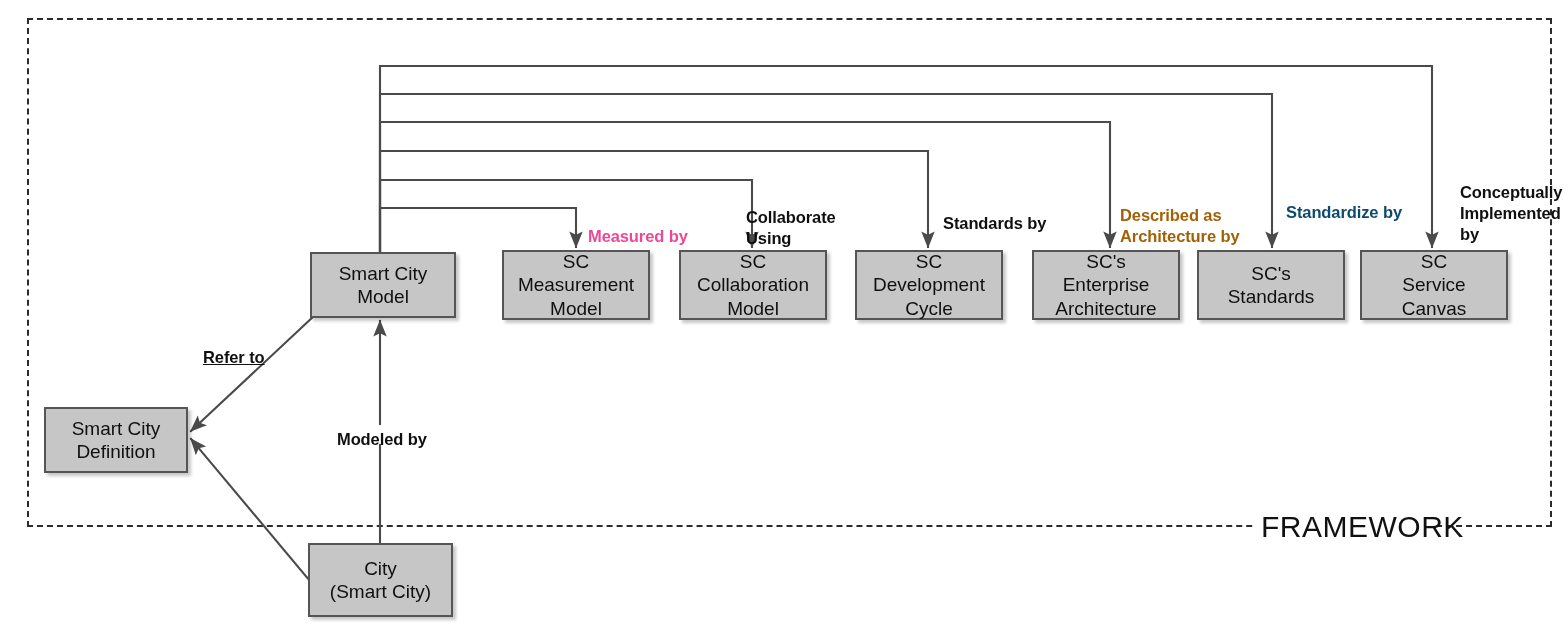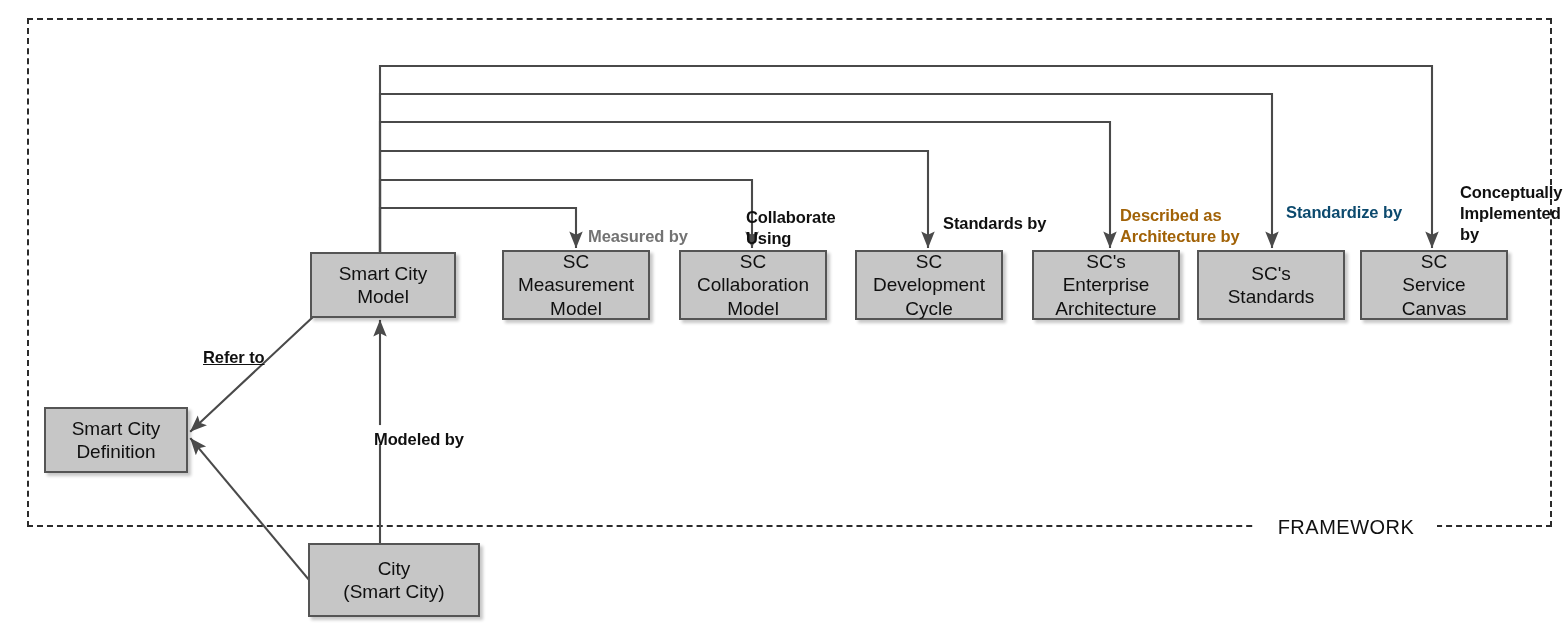--- a/index.html
+++ b/index.html
@@ -27,21 +27,21 @@
     width:1525px; height:509px;
     border:2px dashed #2b2b2b;
     box-sizing:border-box;
     background:transparent;
   }
   .framework-label{
     position:absolute;
     left:1255px; top:505px;
     width:170px;
     text-align:center;
-    font-size:20px;
+    font-size:30px;
     color:#111111;
     letter-spacing:0.5px;
     background:#ffffff;
     padding:0 6px;
     line-height:44px;
     height:44px;
   }
   
   .node{
     position:absolute;
@@ -111,32 +111,32 @@
       <div class="node" style="left: 1032px; top: 250px; width: 148px; height: 70px; background: rgb(198, 198, 198); border-color: rgb(85, 85, 85);">SC's
 Enterprise
 Architecture</div>
       <div class="node" style="left: 1197px; top: 250px; width: 148px; height: 70px; background: rgb(198, 198, 198); border-color: rgb(85, 85, 85);">SC's
 Standards</div>
       <div class="node" style="left: 1360px; top: 250px; width: 148px; height: 70px; background: rgb(198, 198, 198); border-color: rgb(85, 85, 85);">SC
 Service
 Canvas</div>
       <div class="node" style="left: 44px; top: 407px; width: 144px; height: 66px; background: rgb(198, 198, 198); border-color: rgb(85, 85, 85);">Smart City
 Definition</div>
-      <div class="node" style="left: 308px; top: 543px; width: 172px; height: 74px; background: rgb(198, 198, 198); border-color: rgb(85, 85, 85);">City
+      <div class="node" style="left: 308px; top: 543px; width: 145px; height: 74px; background: rgb(198, 198, 198); border-color: rgb(85, 85, 85);">City
 (Smart City)</div>
     </div>
   <div id="labels-layer">
-      <div class="edge-label" style="left: 588px; top: 226px; color: #737373;">Measured by</div>
+      <div class="edge-label" style="left: 588px; top: 226px; color: #ec4899;">Measured by</div>
       <div class="edge-label" style="left: 746px; top: 207px; color: rgb(16, 16, 16);">Collaborate
 Using</div>
       <div class="edge-label" style="left: 943px; top: 213px; color: rgb(16, 16, 16);">Standards by</div>
       <div class="edge-label" style="left: 1120px; top: 205px; color: #a16207;">Described as
 Architecture by</div>
       <div class="edge-label" style="left: 1286px; top: 202px; color: #0c4a6e;">Standardize by</div>
       <div class="edge-label" style="left: 1421px; top: 182px; color: rgb(16, 16, 16); margin-left: 39px;">Conceptually
 Implemented by</div>
       <div class="edge-label" style="left: 203px; top: 347px; color: rgb(16, 16, 16); text-decoration: underline;">Refer to</div>
-      <div class="edge-label" style="left: 337px; top: 429px; color: rgb(16, 16, 16); margin-left: 37px;">Modeled by</div>
+      <div class="edge-label" style="left: 337px; top: 429px; color: rgb(16, 16, 16);">Modeled by</div>
     </div>
 
   <div class="framework-label">FRAMEWORK</div>
 
 </div>
 
 </body></html>

